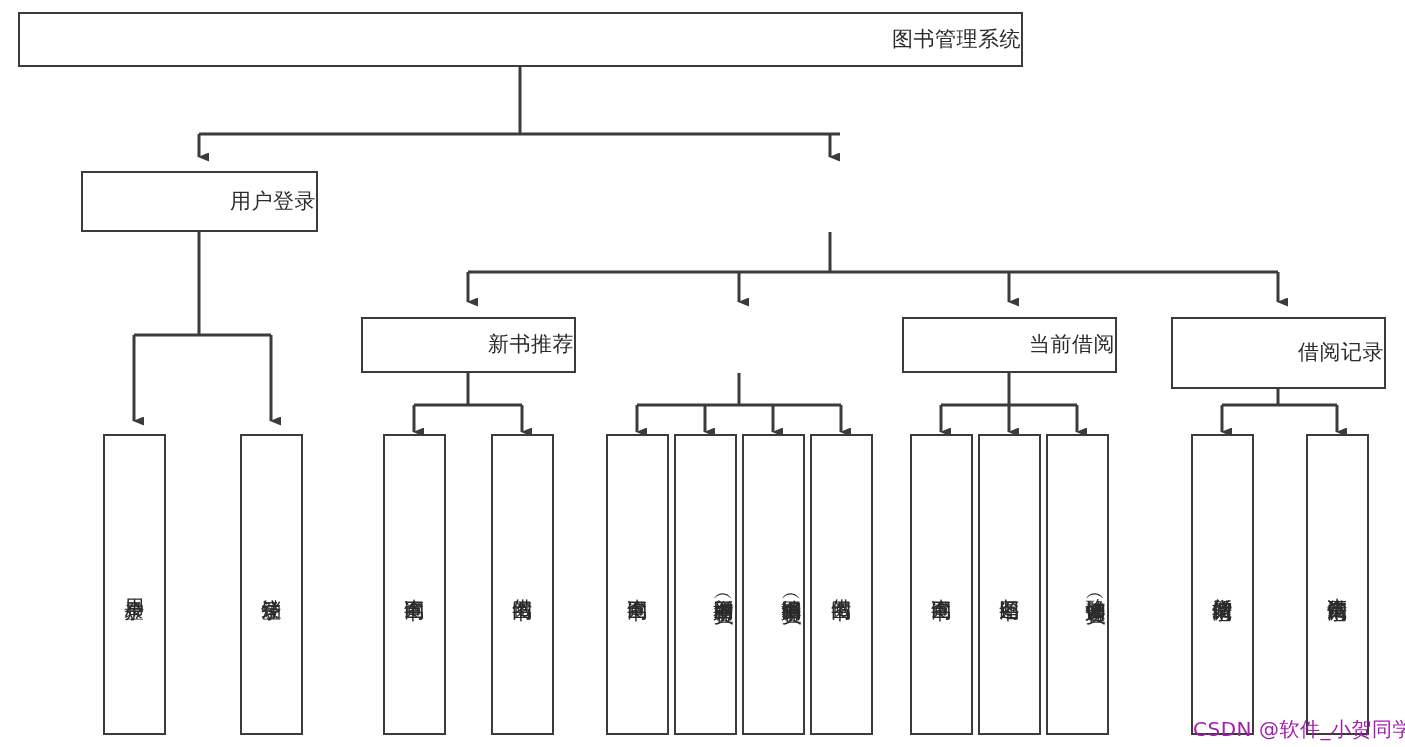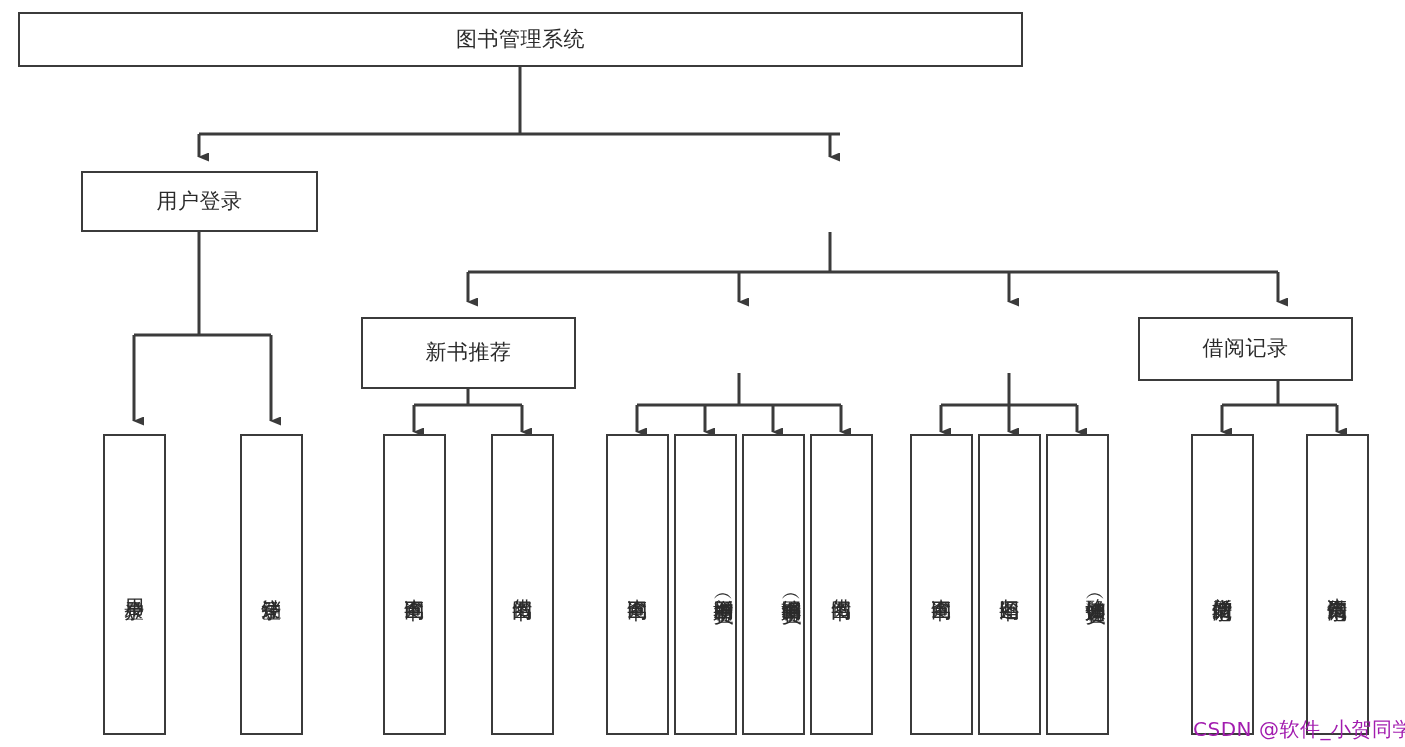--- a/index.html
+++ b/index.html
@@ -26,21 +26,21 @@
     height: 747px;
     pointer-events: none;
   }
   .node {
     position: absolute;
     box-sizing: border-box;
     background: #ffffff;
     border: 2px solid #3b3b3b;
     display: flex;
     align-items: center;
-    justify-content: center;
+    justify-content: flex-end;
     color: #2b2b2b;
   }
   .node-h {
     font-size: 21px;
     letter-spacing: 0.5px;
     line-height: 1.2;
     white-space: nowrap;
   }
   .node-root {
     font-size: 21px;
@@ -125,24 +125,27 @@
   </svg>
 
   <div class="node node-h node-root" style="left:18px; top:12px; width:1005px; height:55px;">
     <span>图书管理系统</span>
   </div>
 
   <div class="node node-h" style="left:81px; top:171px; width:237px; height:61px;">
     <span>用户登录</span>
   </div>
 
-  <div class="node node-h" style="left:361px; top:317px; width:215px; height:72px;">
+  <div class="node node-h" style="left:361px; top:317px; width:215px; height:56px;">
     <span>新书推荐</span>
   </div>
-  <div class="node node-h" style="left:1138px; top:317px; width:215px; height:64px;">
+  <div class="node node-h" style="left:902px; top:317px; width:215px; height:56px;">
+    <span>当前借阅</span>
+  </div>
+  <div class="node node-h" style="left:1171px; top:317px; width:215px; height:72px;">
     <span>借阅记录</span>
   </div>
 
   <div class="node node-v center-text" style="left:103px; top:434px; width:63px; height:301px;">
     <span>用户登录</span>
   </div>
   <div class="node node-v center-text" style="left:240px; top:434px; width:63px; height:301px;">
     <span>注销登录</span>
   </div>
 

